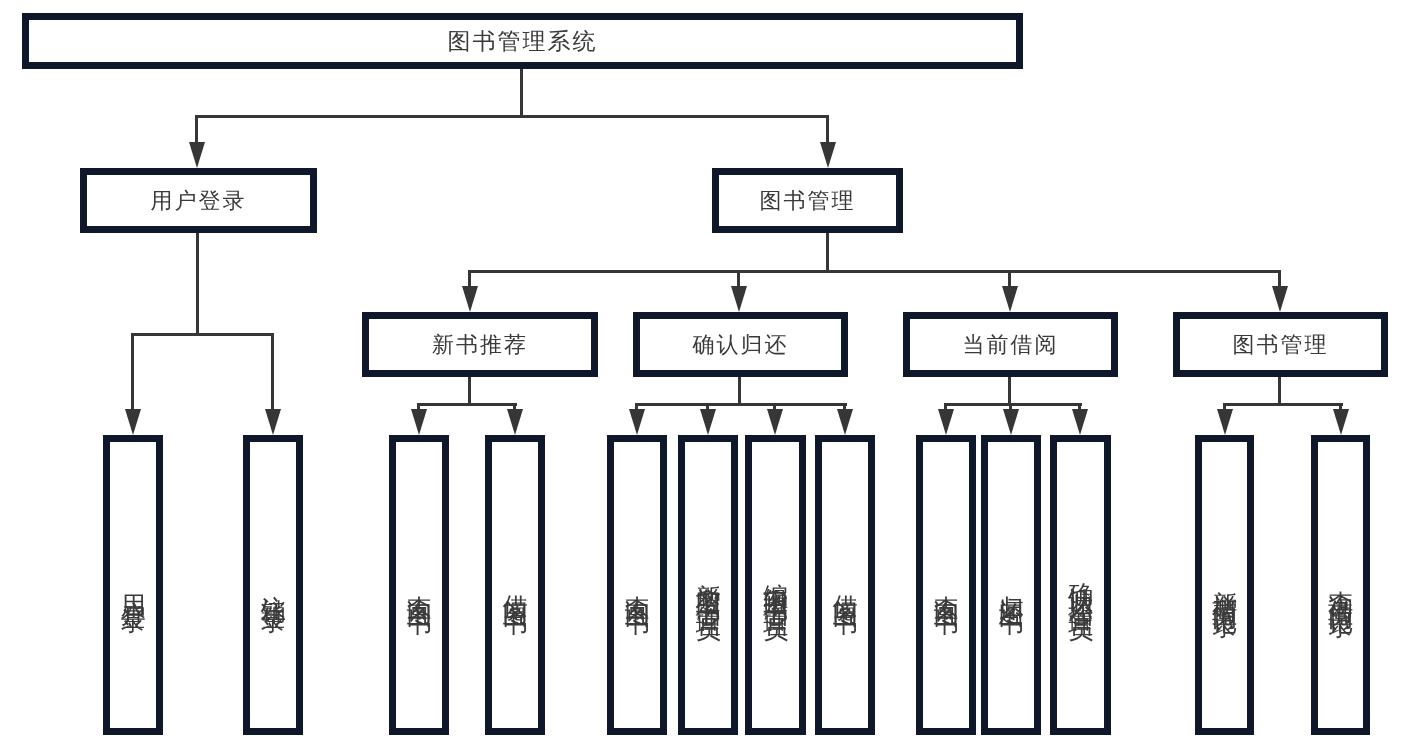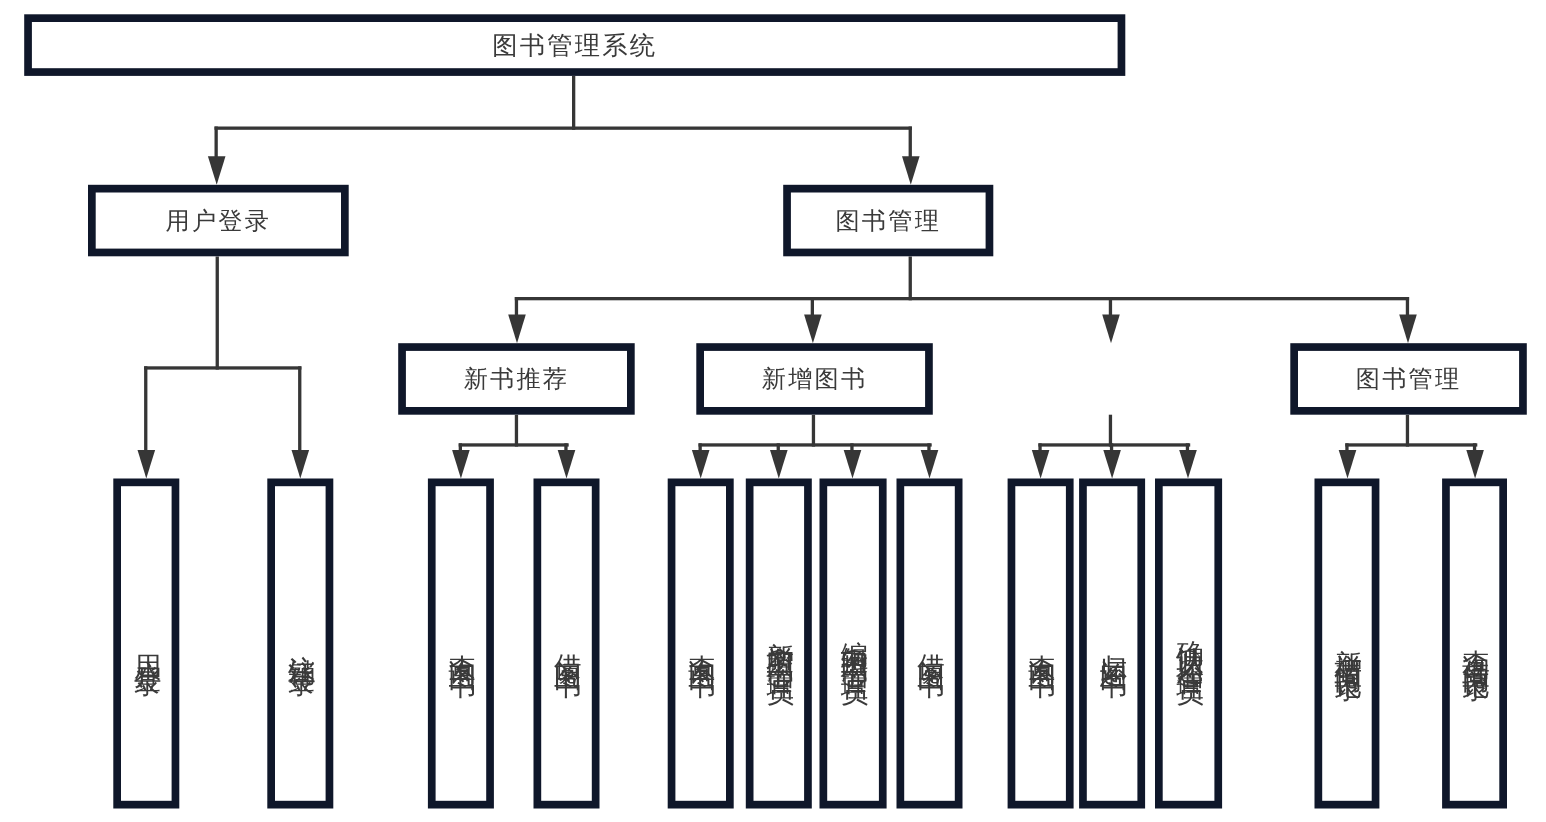--- a/index.html
+++ b/index.html
@@ -98,25 +98,28 @@
     <span>图书管理系统</span>
   </div>
 
   <div class="box hbox" style="left:80px;top:168px;width:237px;height:65px;">
     <span>用户登录</span>
   </div>
   <div class="box hbox" style="left:712px;top:168px;width:191px;height:65px;">
     <span>图书管理</span>
   </div>
 
-  <div class="box hbox" style="left:362px;top:312px;width:215px;height:65px;">
+  <div class="box hbox" style="left:362px;top:312px;width:236px;height:65px;">
     <span>新书推荐</span>
   </div>
   <div class="box hbox" style="left:633px;top:312px;width:215px;height:65px;">
-    <span>新增图书</span>
+    <span>确认归还</span>
+  </div>
+  <div class="box hbox" style="left:903px;top:312px;width:215px;height:65px;">
+    <span>当前借阅</span>
   </div>
   <div class="box hbox" style="left:1173px;top:312px;width:215px;height:65px;">
     <span>图书管理</span>
   </div>
 
   <div class="box vbox" style="left:103px;top:435px;width:60px;height:300px;">
     <span class="vtext">用户登录</span>
   </div>
   <div class="box vbox" style="left:243px;top:435px;width:60px;height:300px;">
     <span class="vtext">注销登录</span>

